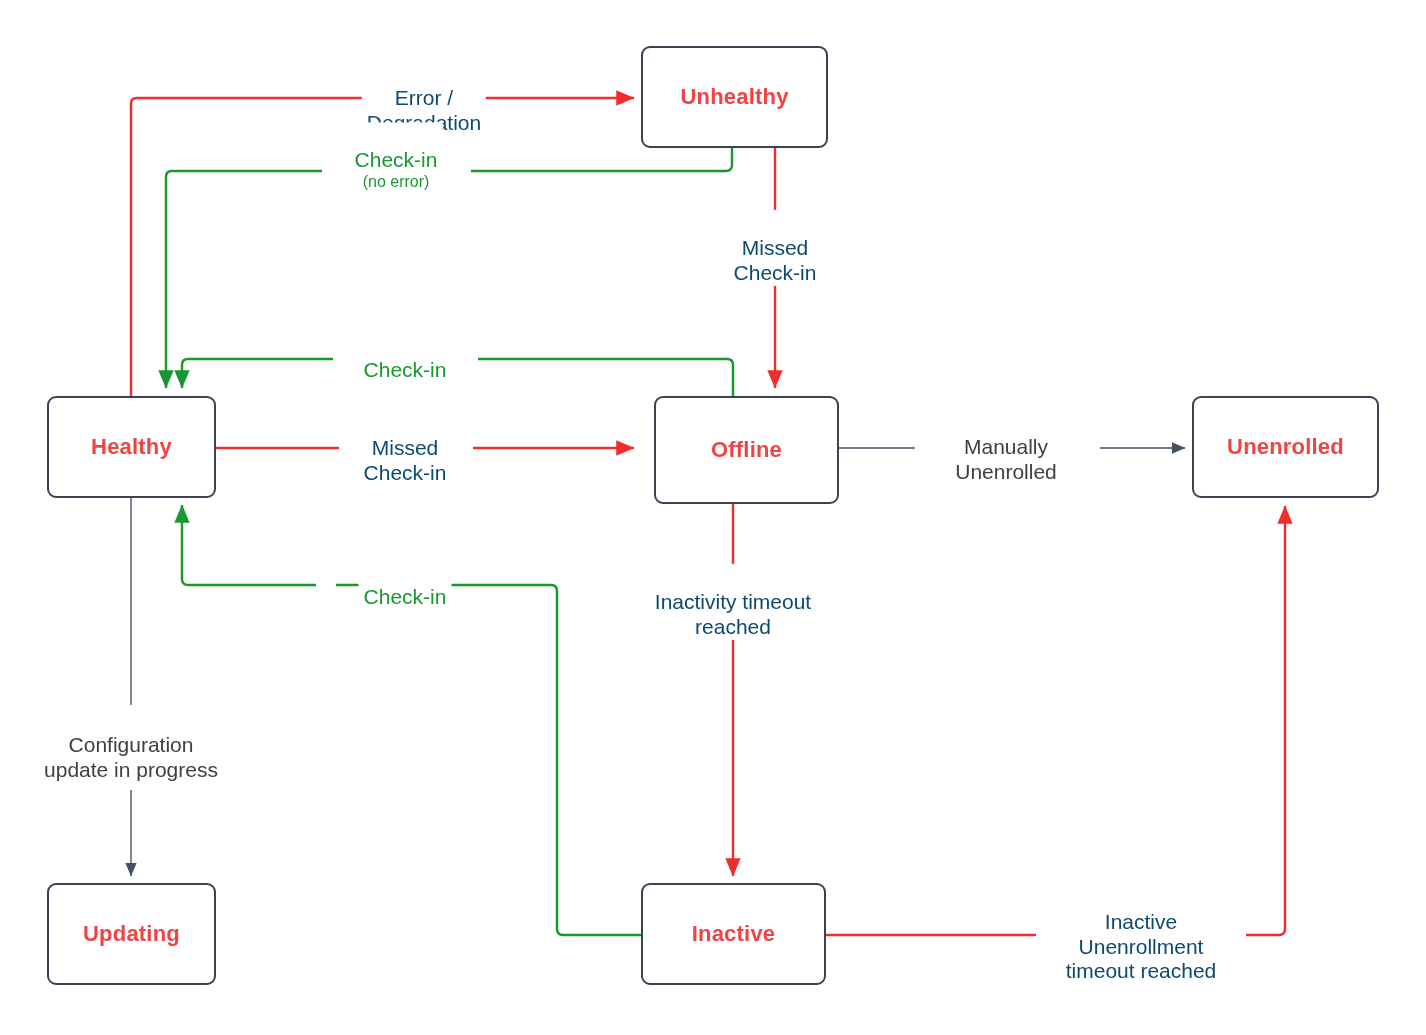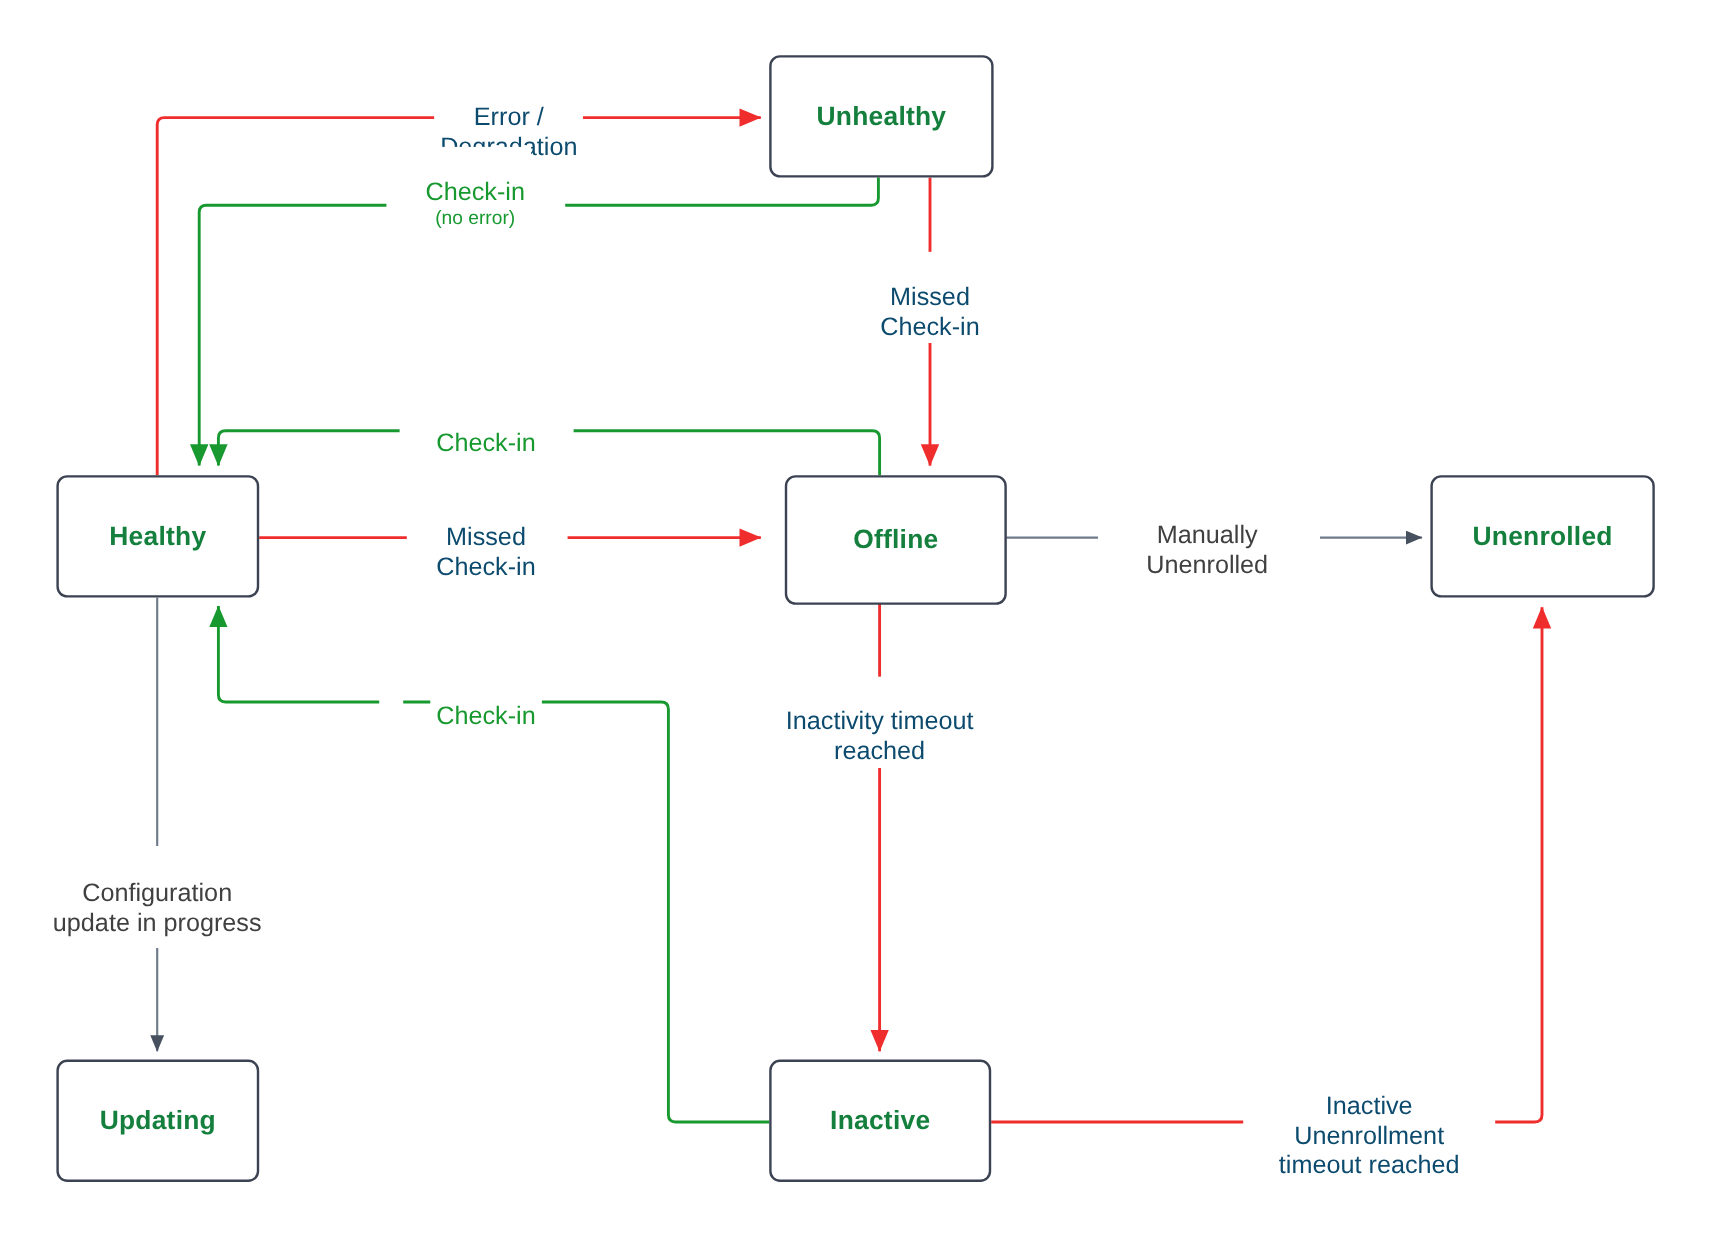--- a/index.html
+++ b/index.html
@@ -24,21 +24,21 @@
   }
   .node {
     position: absolute;
     box-sizing: border-box;
     background: #ffffff;
     border: 2px solid #3b4252;
     border-radius: 9px;
     display: flex;
     align-items: center;
     justify-content: center;
-    color: #15803d;
+    color: #ef4444;
     font-weight: bold;
     font-size: 22px;
     letter-spacing: 0.2px;
     z-index: 3;
   }
   .edge-label {
     position: absolute;
     text-align: center;
     line-height: 1.18;
     z-index: 4;

